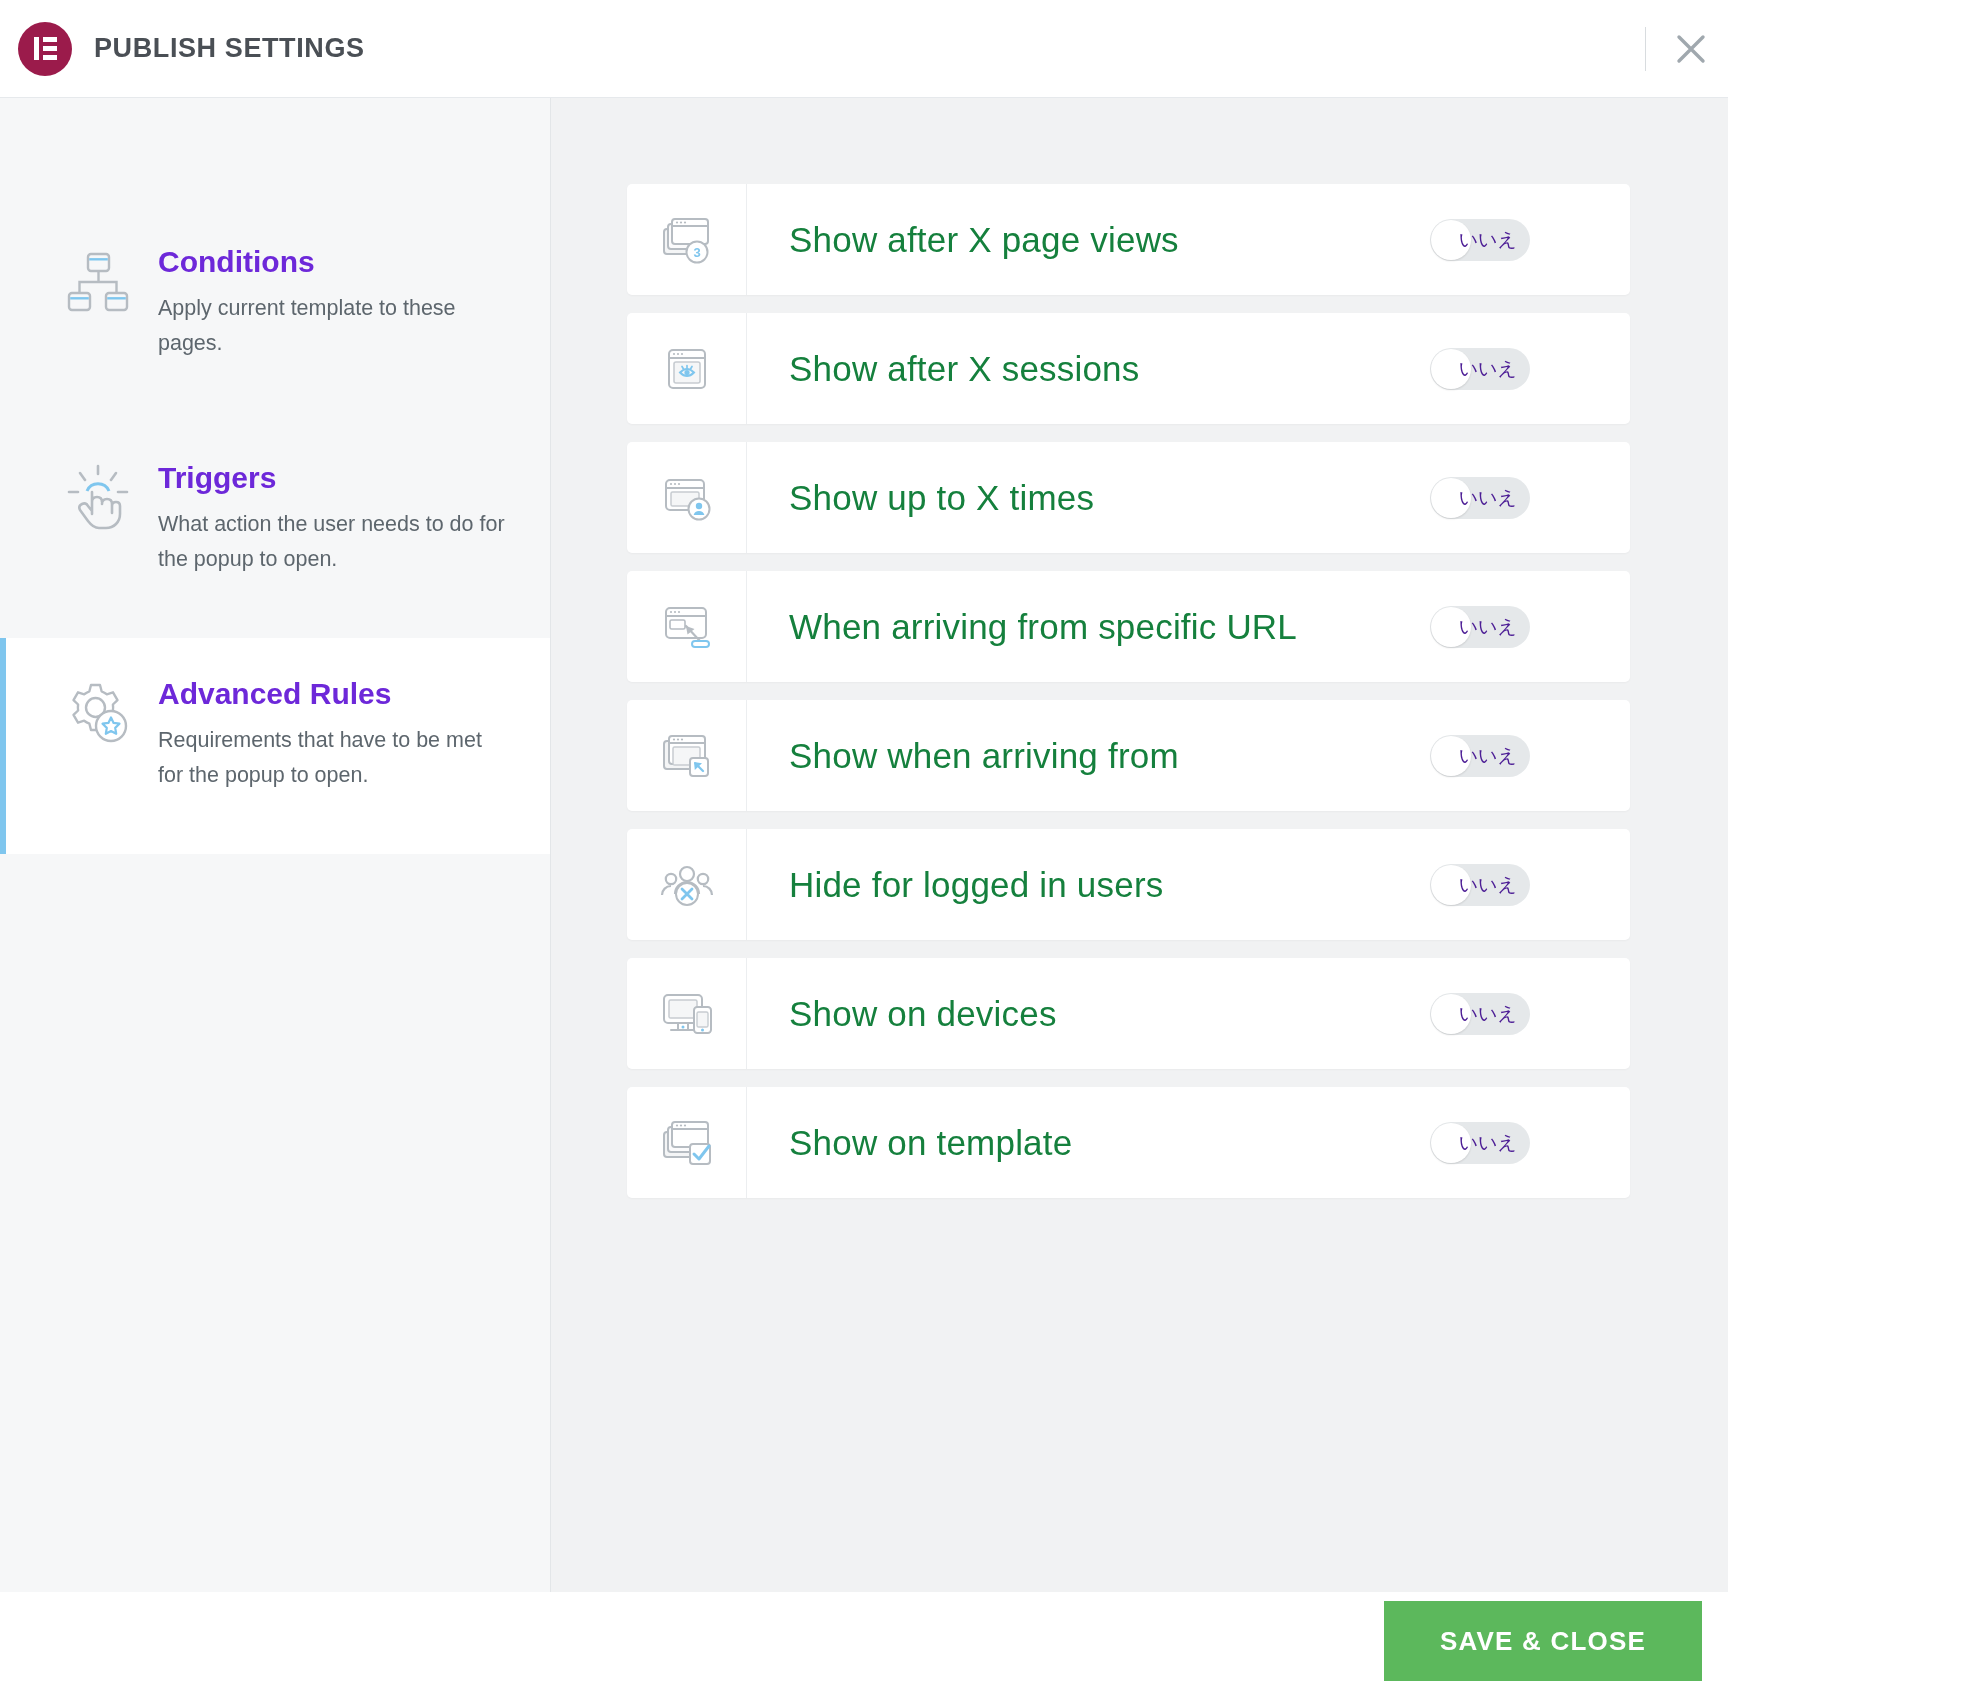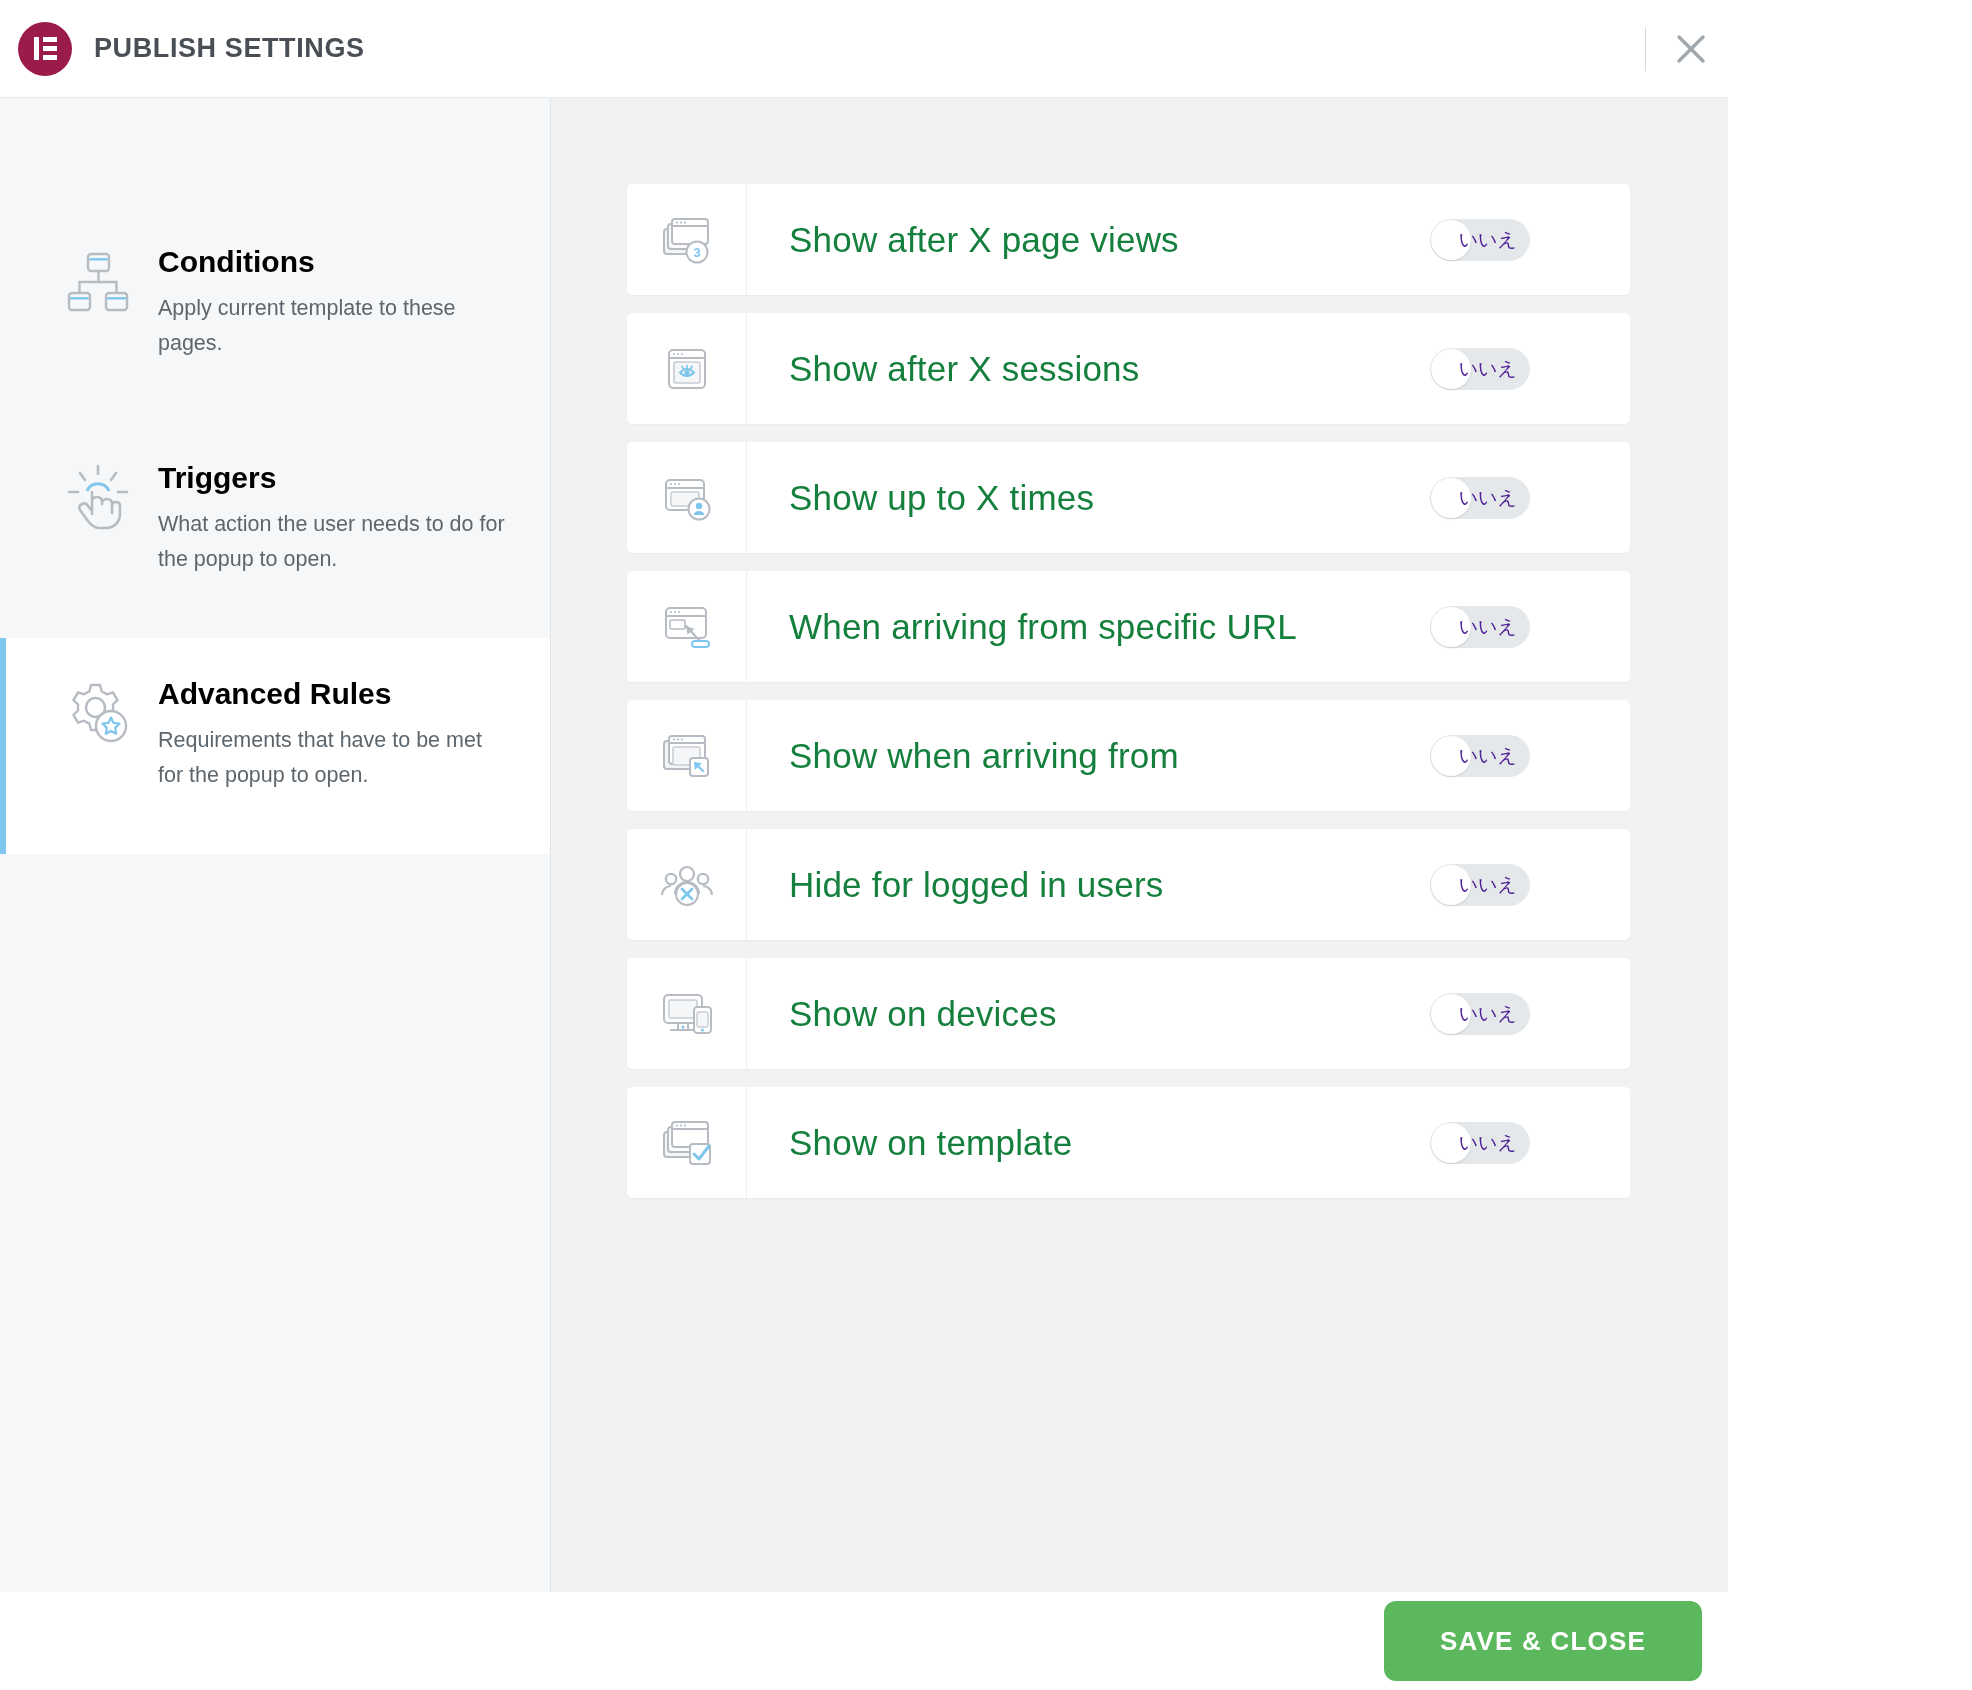--- a/index.html
+++ b/index.html
@@ -125,21 +125,21 @@
     width: 96px;
     display: flex;
     align-items: center;
     justify-content: center;
     padding-top: 6px;
   }
   .nav-text { padding-left: 12px; padding-top: 2px; }
   .nav-title {
     font-size: 30px;
     font-weight: bold;
-    color: #000000;
+    color: #6d28d9;
     line-height: 1.3;
     margin-bottom: 10px;
   }
   .nav-desc {
     font-size: 21.5px;
     color: #5d666d;
     line-height: 1.62;
     max-width: 360px;
   }
 
@@ -227,21 +227,21 @@
     background: #ffffff;
     display: flex;
     align-items: center;
     justify-content: flex-end;
     padding-right: 0;
   }
   .save-btn {
     background: #5cb85c;
     color: #ffffff;
     border: none;
-    border-radius: 12px;
+    border-radius: 0;
     font-family: "Liberation Sans", sans-serif;
     font-size: 26px;
     font-weight: bold;
     letter-spacing: 1.2px;
     width: 318px;
     height: 80px;
     margin-right: 26px;
     cursor: pointer;
   }
 </style>

